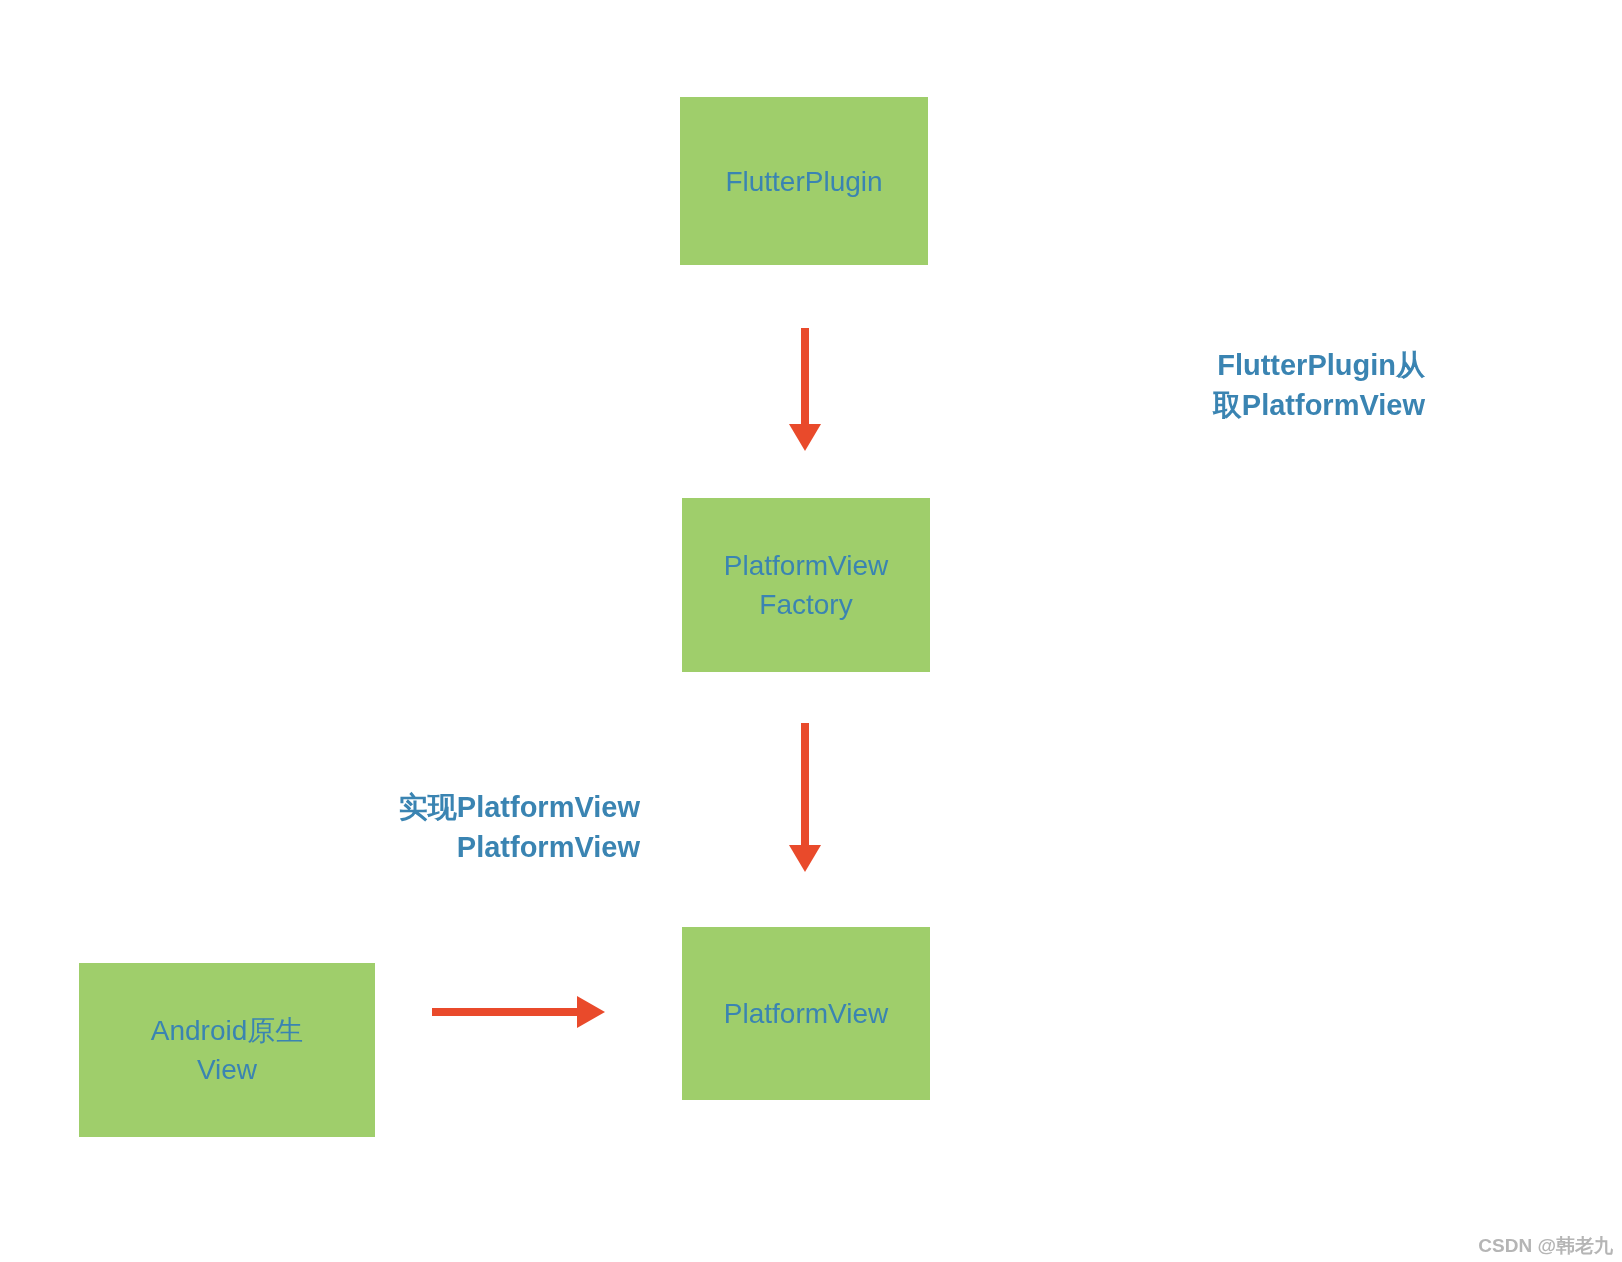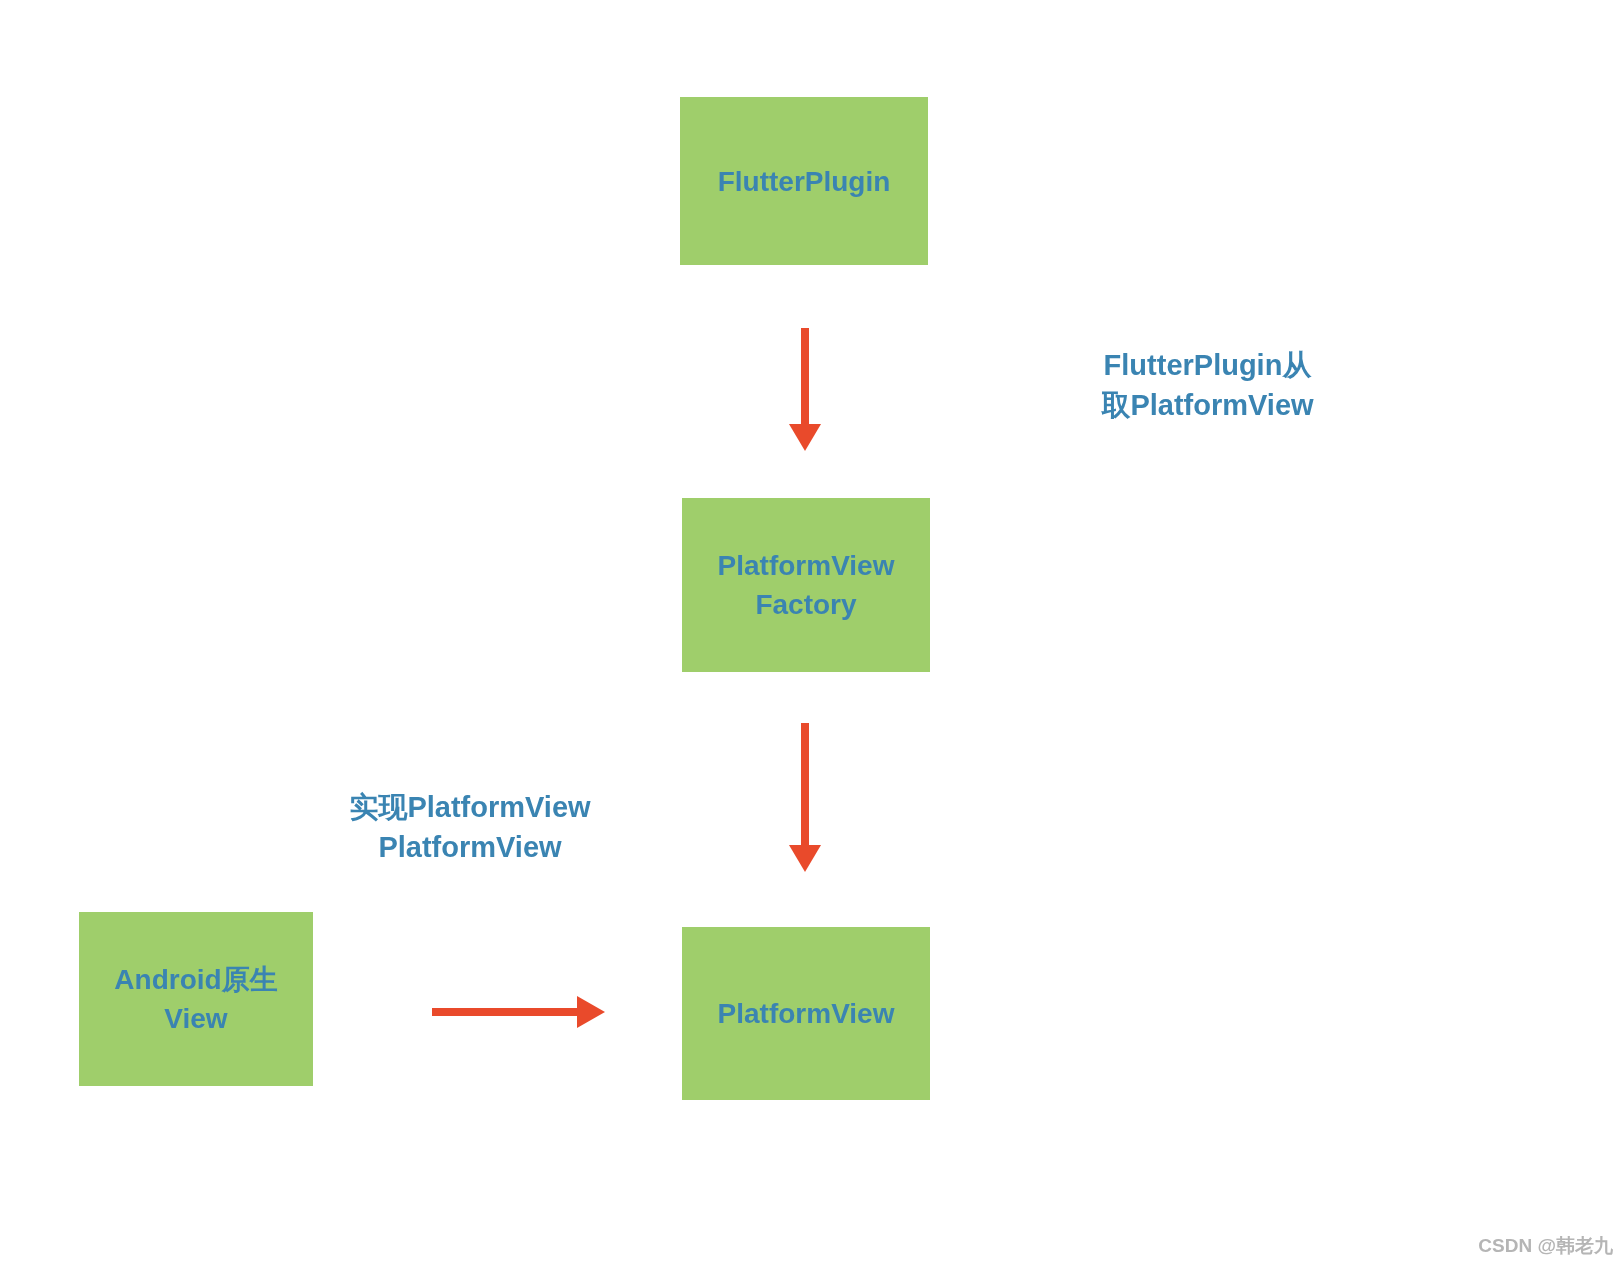--- a/index.html
+++ b/index.html
@@ -17,41 +17,41 @@
     width: 1622px;
     height: 1262px;
     background: var(--background);
     font-family: "Liberation Sans", "DejaVu Sans", sans-serif;
     overflow: hidden;
   }
   .node {
     position: absolute;
     background: var(--box-fill);
     color: var(--box-text);
-    font-weight: bold;
+    font-weight: normal;
     font-size: 28px;
     line-height: 39px;
     display: flex;
     flex-direction: column;
     align-items: center;
     justify-content: center;
     text-align: center;
   }
   .node-flutter-plugin      { left: 680px; top: 97px;  width: 248px; height: 168px; }
   .node-platform-view-factory{ left: 682px; top: 498px; width: 248px; height: 174px; }
   .node-platform-view       { left: 682px; top: 927px; width: 248px; height: 173px; }
-  .node-android-native-view { left: 79px;  top: 912px; width: 234px; height: 174px; }
+  .node-android-native-view { left: 79px;  top: 963px; width: 296px; height: 174px; }
 
   .annotation {
     position: absolute;
     color: var(--annotation-text);
     font-weight: bold;
     font-size: 29px;
     line-height: 39.5px;
-    text-align: center;
+    text-align: right;
   }
   .annotation-factory-note { left: 990px; top: 346px; width: 435px; }
   .annotation-native-view-note { left: 300px; top: 788px; width: 340px; }
 
   .arrow-shaft-v {
     position: absolute;
     width: 8px;
     background: var(--arrow);
   }
   .arrow-shaft-h {

